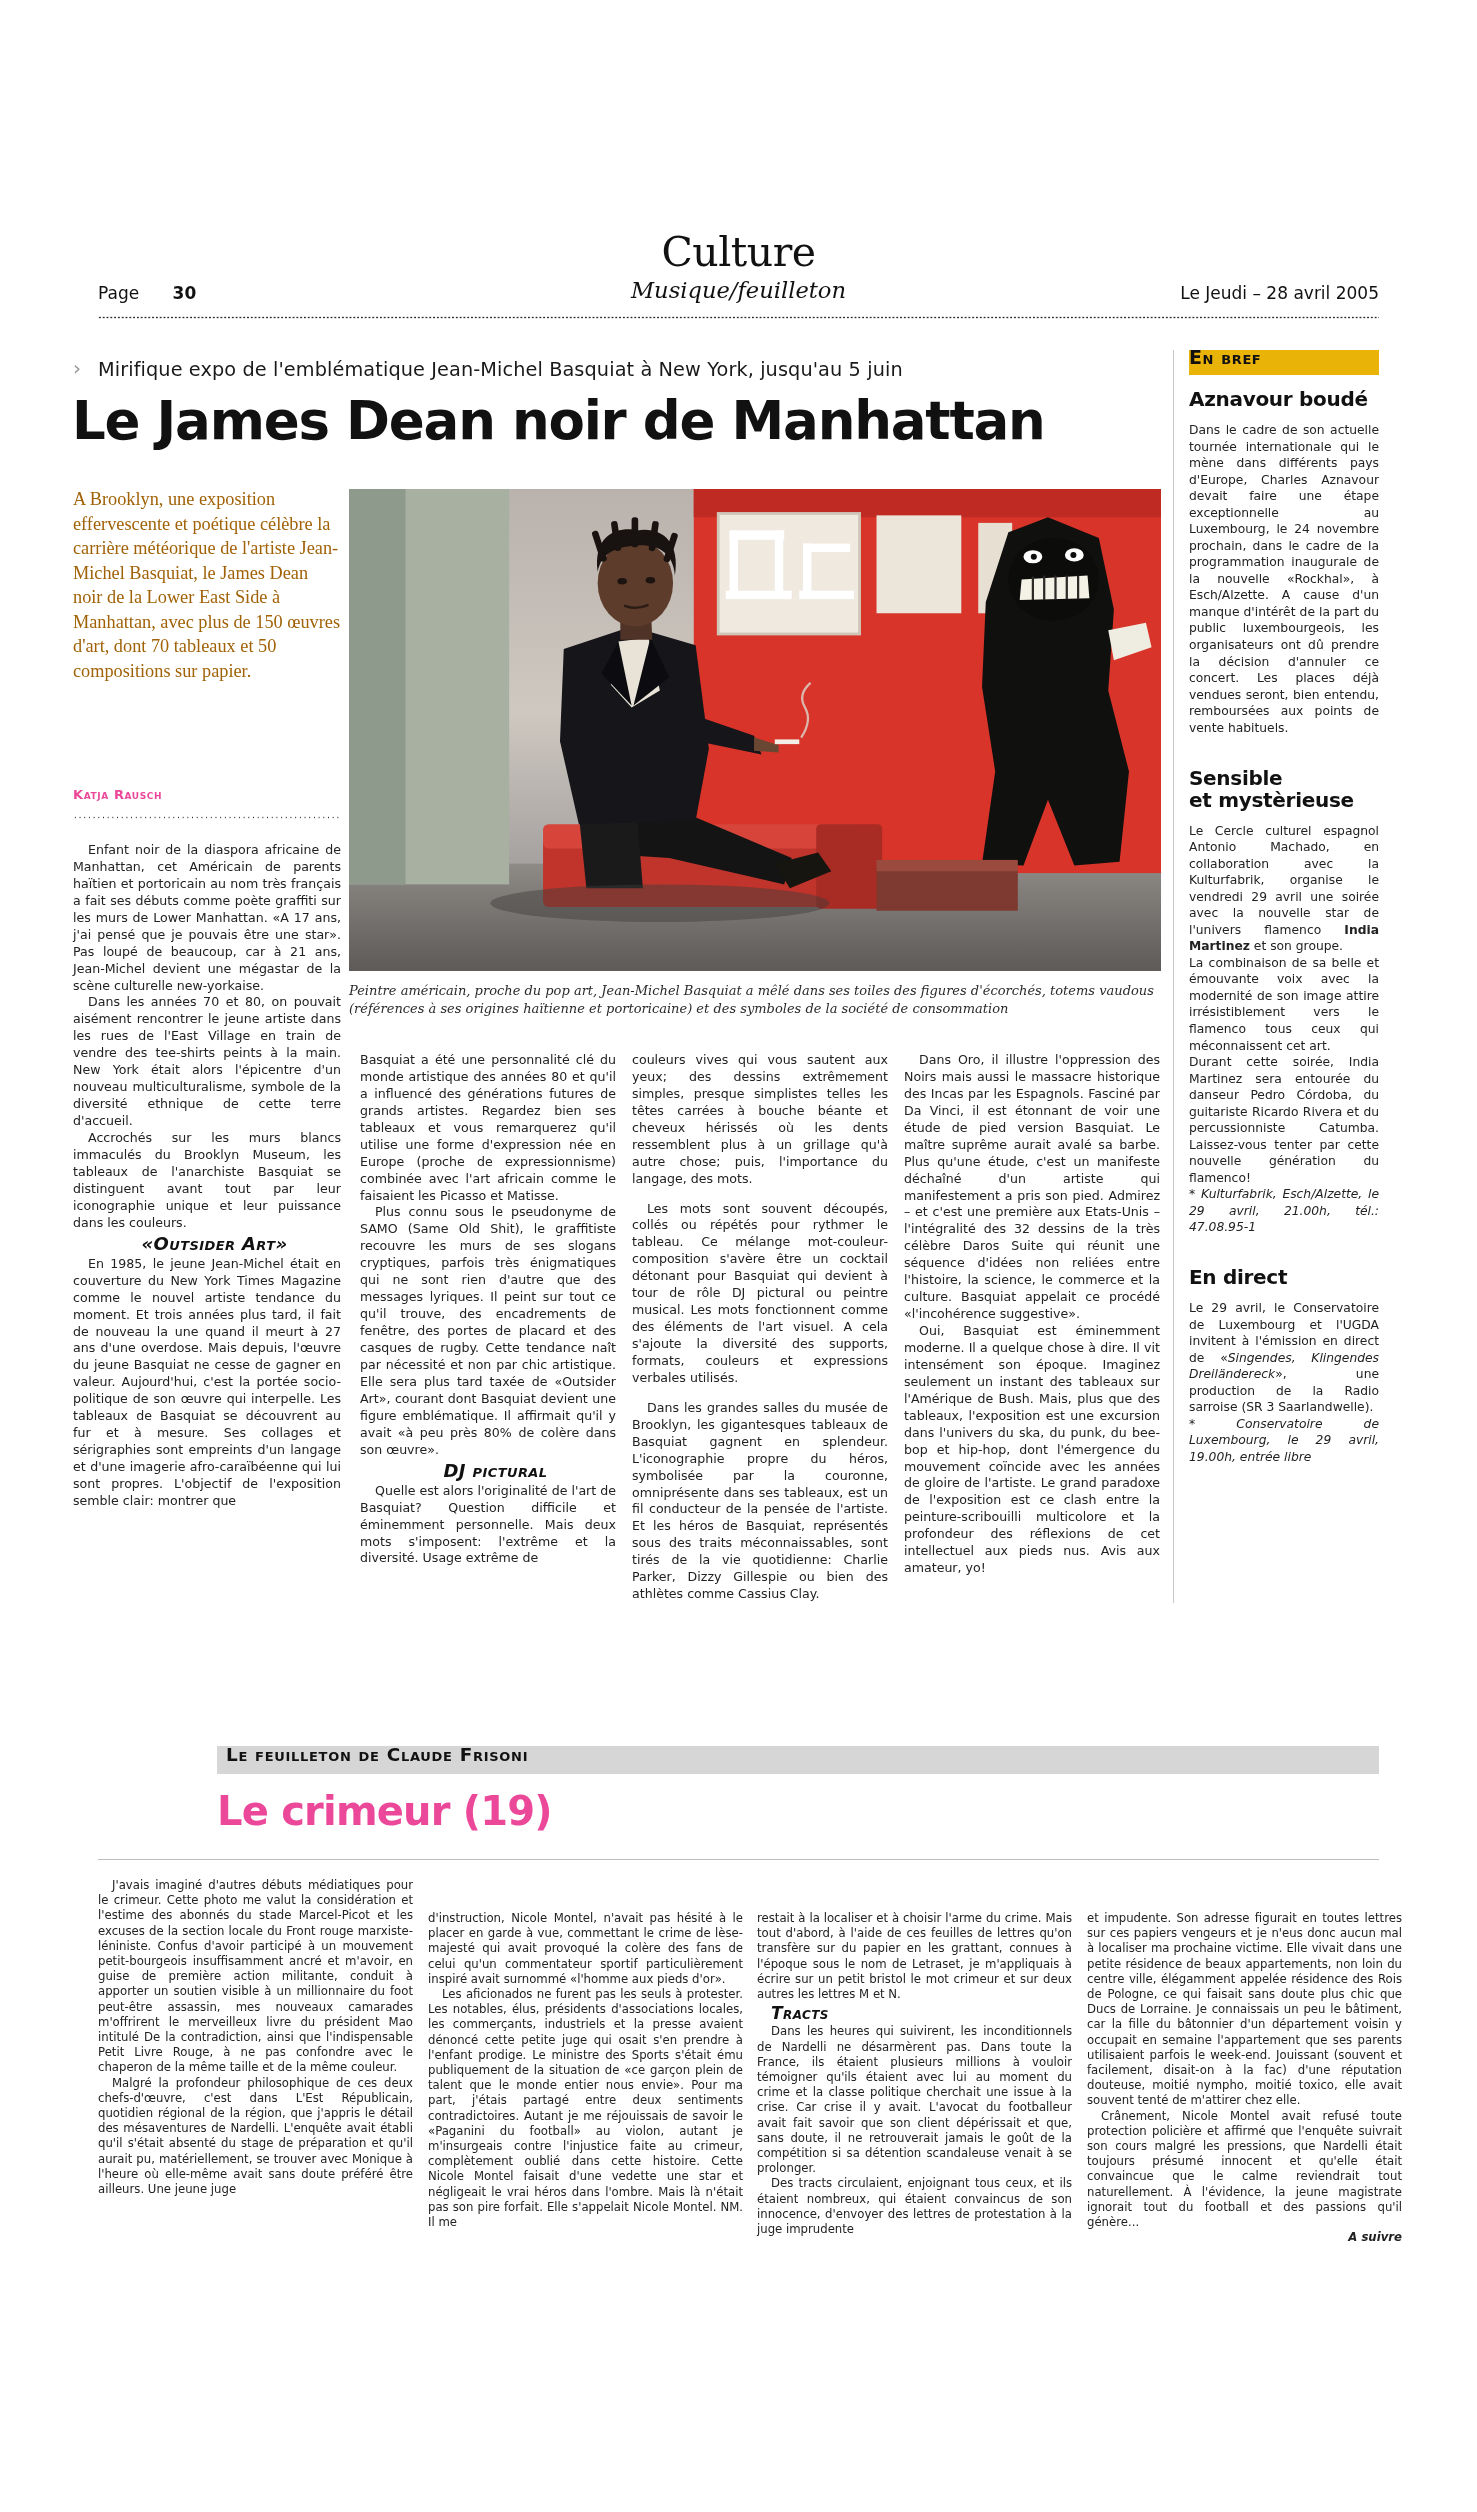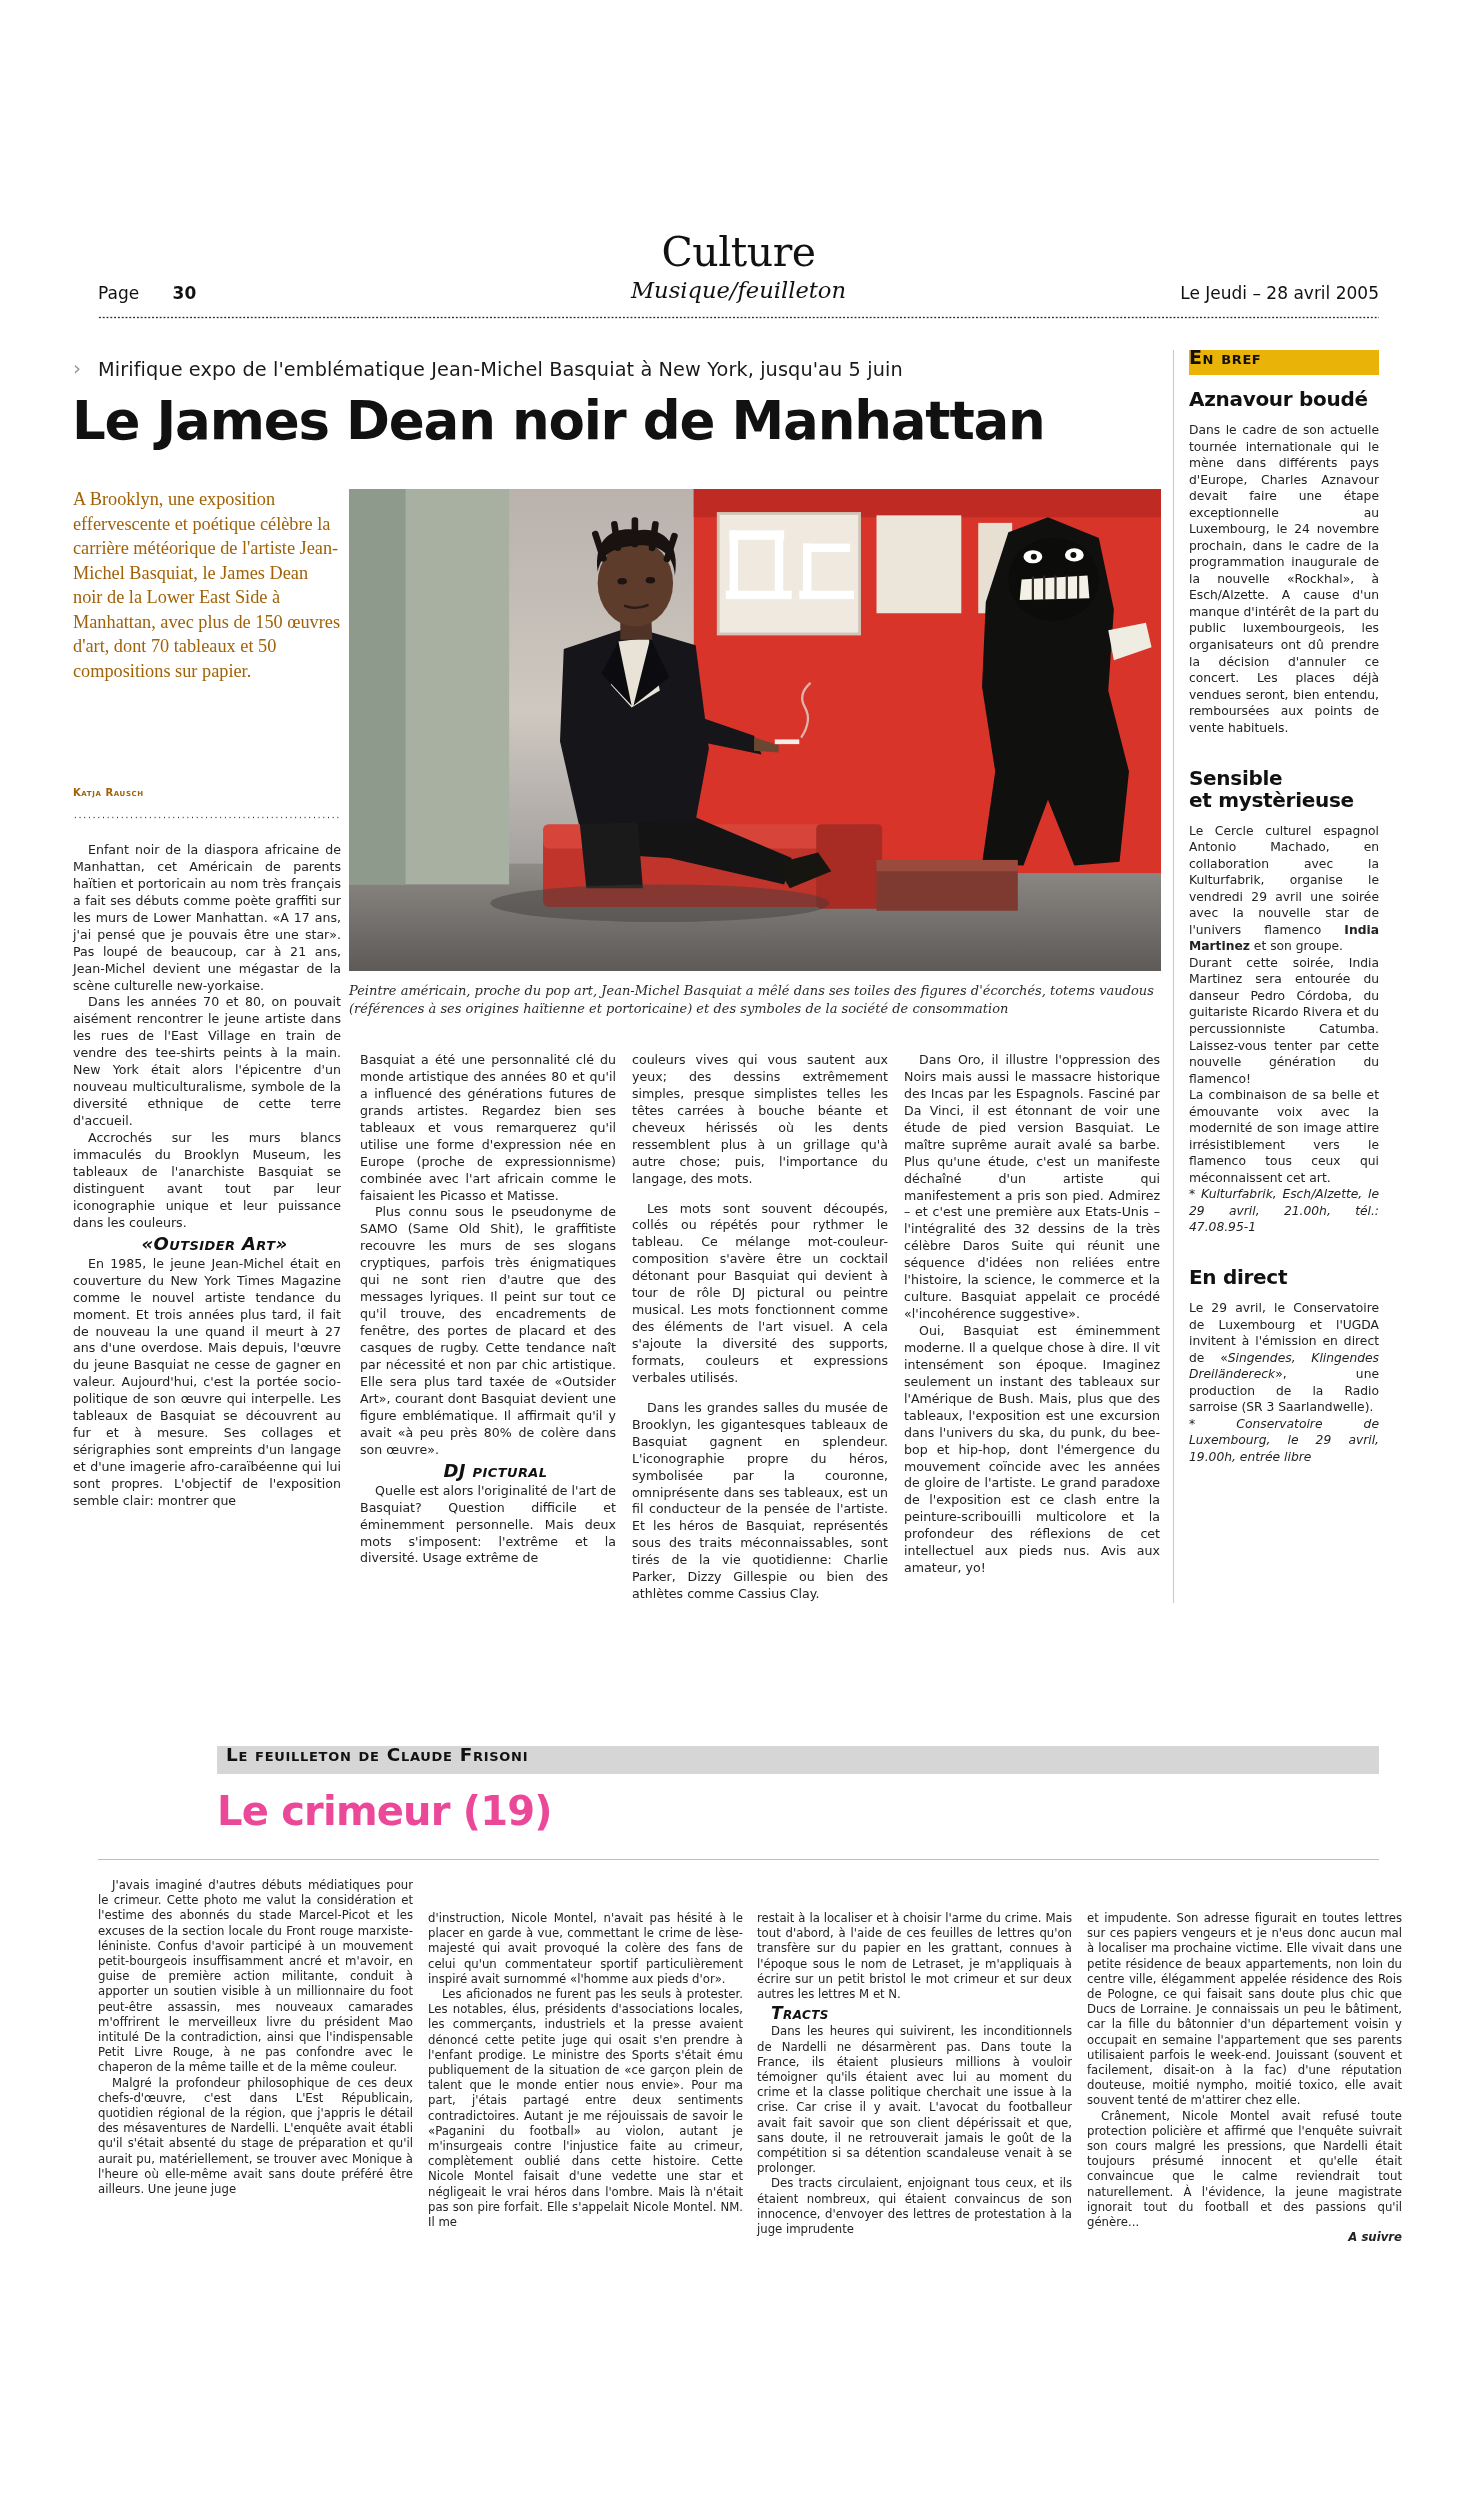--- a/index.html
+++ b/index.html
@@ -105,25 +105,25 @@
     font-size: 18.3px;
     line-height: 1.34;
     color: #a16207;
     font-family: Liberation Serif, serif;
   }
 
   .byline {
     position: absolute;
     left: 73px; top: 774px;
     width: 268px;
-    font-size: 10px;
+    font-size: 13px;
     font-weight: bold;
     letter-spacing: 0.6px;
     font-variant: small-caps;
-    color: #a16207;
+    color: #ec4899;
   }
   .byline-rule {
     position: absolute;
     left: 73px; top: 803px;
     width: 268px;
     height: 2.8px;
     background-image: radial-gradient(circle, #2a2a2a 0.8px, transparent 1px);
     background-size: 4.7px 2.8px;
   }
 
@@ -458,22 +458,22 @@
       </div>
     </div>
 
     <div style="height:21px"></div>
 
     <div>
       <div class="sb-head" style="white-space:pre-line">Sensible
 et mystèrieuse</div>
       <div class="sb-body">
         <p><span>Le Cercle culturel espagnol Antonio Machado, en collaboration avec la Kulturfabrik, organise le vendredi 29 avril une soirée avec la nouvelle star de l'univers flamenco </span><b>India Martinez</b><span> et son groupe.</span></p>
+        <p>La combinaison de sa belle et émouvante voix avec la modernité de son image attire irrésistiblement vers le flamenco tous ceux qui méconnaissent cet art.</p>
         <p>Durant cette soirée, India Martinez sera entourée du danseur Pedro Córdoba, du guitariste Ricardo Rivera et du percussionniste Catumba. Laissez-vous tenter par cette nouvelle génération du flamenco!</p>
-        <p>La combinaison de sa belle et émouvante voix avec la modernité de son image attire irrésistiblement vers le flamenco tous ceux qui méconnaissent cet art.</p>
         <p style="font-style:italic">*  Kulturfabrik, Esch/Alzette, le 29 avril, 21.00h, tél.: 47.08.95-1</p>
       </div>
     </div>
 
     <div style="height:21px"></div>
 
     <div>
       <div class="sb-head">En direct</div>
       <div class="sb-body">
         <p><span>Le 29 avril, le Conservatoire de Luxembourg et l'UGDA invitent à l'émission en direct de «</span><i>Singendes, Klingendes Dreiländereck</i><span>», une production de la Radio sarroise (SR 3 Saarlandwelle).</span></p>

